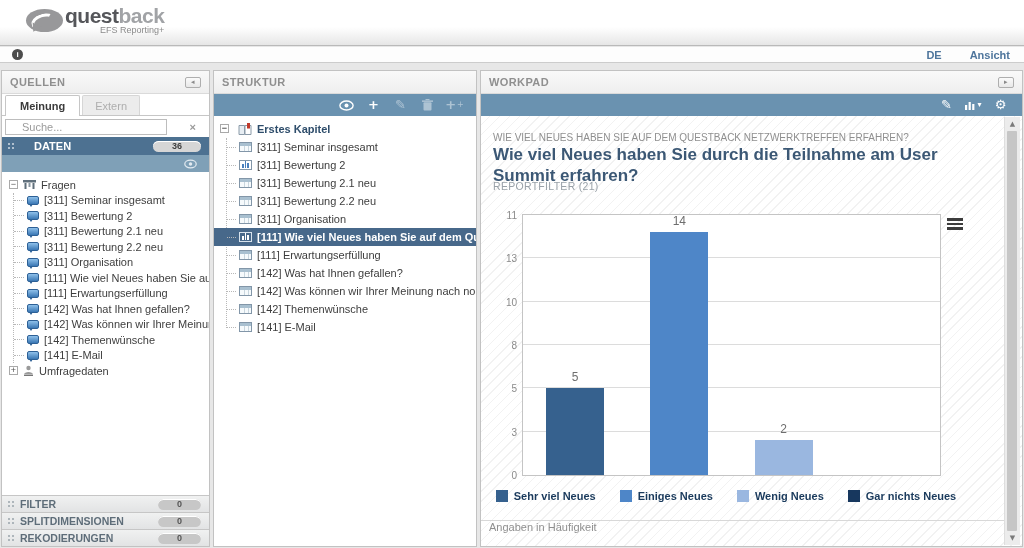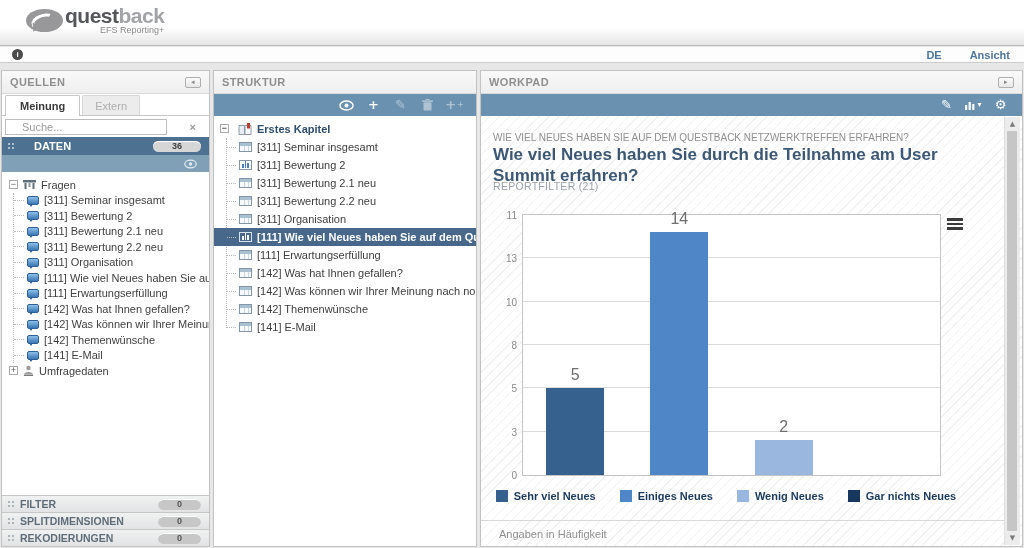--- a/index.html
+++ b/index.html
@@ -109,29 +109,29 @@
     background:repeating-linear-gradient(135deg,#ffffff 0 6px,#f2f2f2 6px 7px); overflow:hidden; }
   #wp-caps { position:absolute; left:12px; top:16px; font-size:10px; color:#8f8f8f; }
   #wp-title { position:absolute; left:12px; top:28px; width:500px; font-size:17px; font-weight:bold; color:#3c5875; line-height:21px; }
   #wp-filter { position:absolute; left:12px; top:64px; font-size:10.5px; color:#99a1a8; letter-spacing:.3px; }
   #plot { position:absolute; left:41px; top:98px; width:419px; height:262px; background:#fff; border:1px solid #c4c4c4; }
   .gridline { position:absolute; left:0; right:0; border-top:1px solid #dcdcdc; z-index:0; }
   .ytick { position:absolute; left:-30px; width:24px; text-align:right; font-size:10px; color:#8a8a8a; z-index:0; }
   #bars { position:absolute; left:0; right:0; top:0; bottom:0; display:flex; z-index:1; }
   .slot { width:25%; height:100%; display:flex; align-items:flex-end; justify-content:center; position:relative; }
   .bar { width:58px; }
-  .vlabel { position:absolute; left:0; width:100%; text-align:center; font-size:16px; color:#6e6e6e; }
+  .vlabel { position:absolute; left:0; width:100%; text-align:center; font-size:12px; color:#6e6e6e; }
   #chart-menu-icon { position:absolute; left:466px; top:102px; width:16px; cursor:pointer; }
   #chart-menu-icon div { height:2.5px; background:#3c3c3c; margin-bottom:2.2px; }
   #legend { position:absolute; left:20px; top:374px; width:450px; display:flex; justify-content:center; gap:24px; }
   .legend-item { display:flex; align-items:center; }
   .legend-swatch { width:12px; height:12px; margin-right:6px; flex:none; }
   .legend-label { font-size:11px; font-weight:bold; color:#1a3a5c; white-space:nowrap; }
   #wp-footer { position:absolute; left:0; right:18px; bottom:0; height:26px; border-top:1px solid #d8d8d8;
-    display:flex; align-items:center; padding-left:18px; font-size:11px; color:#8f8f8f; }
+    display:flex; align-items:flex-start; padding-left:8px; font-size:11px; color:#8f8f8f; }
   #wp-scrollbar { position:absolute; right:2px; top:1px; bottom:1px; width:16px; background:#ececec; border-left:1px solid #dedede; }
   .scroll-arrow { position:absolute; left:0; width:100%; text-align:center; font-size:7px; color:#7a7a7a; font-family:"DejaVu Sans",sans-serif; }
   #scroll-up { top:3px; } #scroll-down { bottom:3px; }
   #scroll-thumb { position:absolute; left:2px; right:3px; top:14px; bottom:14px; background:#c6c6c6; border-radius:1px; }
 </style>
 </head>
 <body>
 
 <div id="app-header">
   <div class="logo">

